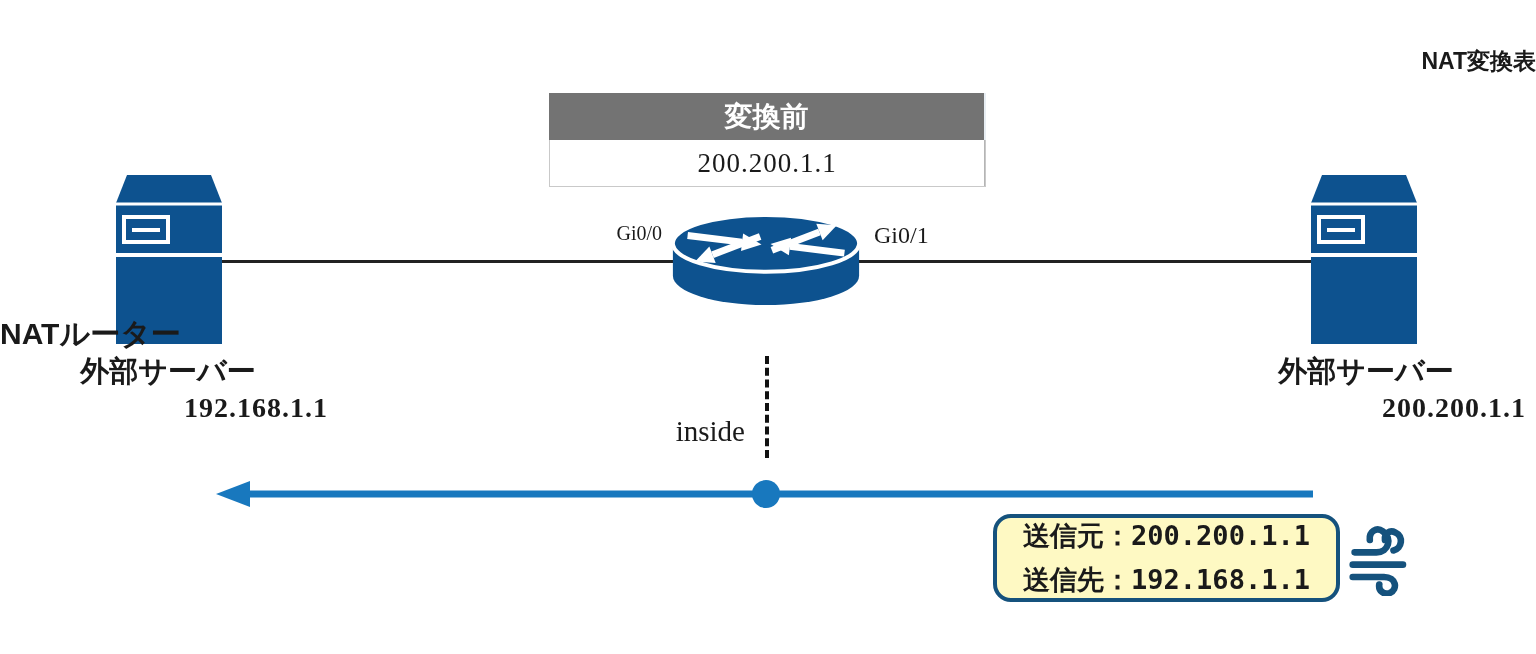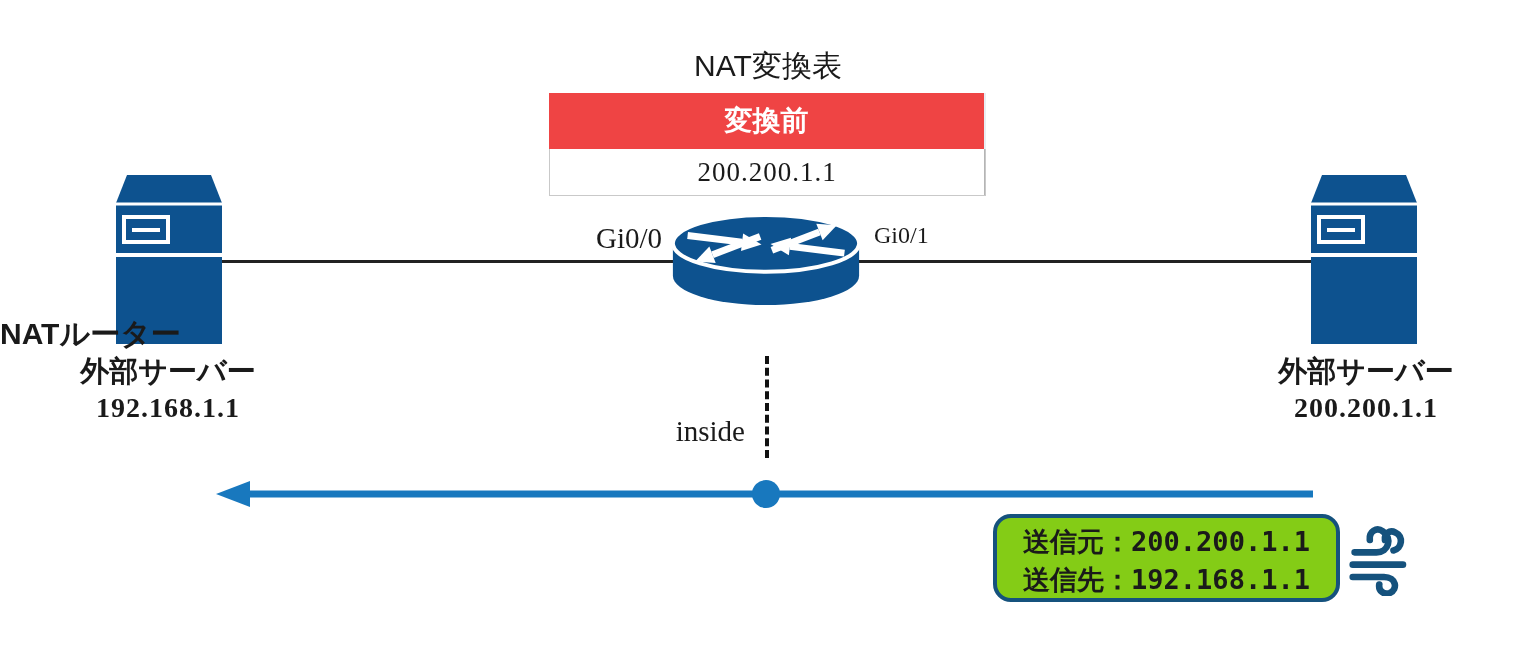--- a/index.html
+++ b/index.html
@@ -4,54 +4,54 @@
 <style>
   html,body{margin:0;padding:0;background:#fff;}
   #canvas{
     position:relative;width:1536px;height:654px;background:#fff;overflow:hidden;
     font-family:"Liberation Sans","DejaVu Sans",sans-serif;color:#1a1a1a;
   }
   .abs{position:absolute;}
   .mono{font-family:Liberation Serif, serif;}
 
   
-  .nat-title{left:0;right:0;top:46px;text-align:center;font-size:30px;font-weight:normal;}
+  .nat-title{left:0;right:0;top:46px;text-align:right;font-size:23px;font-weight:bold;}
   .nat-table{left:549px;top:93px;width:437px;border-collapse:collapse;}
-  .nat-table .hdr{display:flex;background:#ef4444;color:#fff;font-weight:bold;font-size:28px;height:56px;}
+  .nat-table .hdr{display:flex;background:#737373;color:#fff;font-weight:bold;font-size:28px;height:47px;}
   .nat-table .hdr .cell{flex:1;display:flex;align-items:center;justify-content:center;}
   .nat-table .hdr .cell:first-child{border-right:2px solid #e8eef3;}
   .nat-table .row{display:flex;background:#fff;font-size:27px;height:46px;
     border-left:1px solid #c9c9c9;border-right:1px solid #c9c9c9;border-bottom:1px solid #c9c9c9;}
   .nat-table .row .cell{flex:1;display:flex;align-items:center;justify-content:center;letter-spacing:1px;}
   .nat-table .row .cell:first-child{border-right:1px solid #b5b5b5;}
 
   
   .link-line{left:222px;top:260px;width:1091px;height:3px;background:#222;}
 
   
-  .gi-left{left:520px;top:222px;width:142px;text-align:right;font-size:29px;}
+  .gi-left{left:520px;top:222px;width:142px;text-align:right;font-size:20px;}
   .gi-right{left:874px;top:222px;width:160px;font-size:24px;}
   .router-label{left:0;right:0;top:314px;text-align:left;font-size:30px;font-weight:bold;}
 
   
   .inside-label{left:545px;top:379px;width:200px;text-align:right;font-size:29px;margin-top:36px;}
   .outside-label{left:789px;top:379px;width:220px;font-size:29px;}
   .boundary-dotted{left:765px;top:356px;height:102px;width:0;border-left:4px dashed #111;}
 
   
   .srv-label{width:320px;text-align:center;}
   .srv-name{font-size:29px;font-weight:bold;line-height:38px;}
-  .srv-ip{font-size:28px;font-weight:bold;letter-spacing:1px;line-height:36px;}
+  .srv-ip{font-size:28px;font-weight:bold;letter-spacing:1px;line-height:36px;text-align:right;}
   .srv-label-left{left:8px;top:352px;}
   .srv-label-right{left:1206px;top:352px;}
 
   
-  .packet-box{left:993px;top:514px;width:347px;height:88px;background:#84cc16;
+  .packet-box{left:993px;top:514px;width:347px;height:88px;background:#fef9c3;
     border:4px solid #15527D;border-radius:18px;display:flex;flex-direction:column;
-    align-items:center;justify-content:flex-end;gap:2px;box-sizing:border-box;}
+    align-items:center;justify-content:space-between;gap:2px;box-sizing:border-box;}
   .packet-line{font-size:27px;font-weight:bold;font-family:"DejaVu Sans Mono","DejaVu Sans",monospace;white-space:nowrap;}
 </style>
 </head>
 <body>
 
 <div id="canvas">
 
   <div class="abs nat-title">NAT変換表</div>
 
   <div class="abs nat-table">

